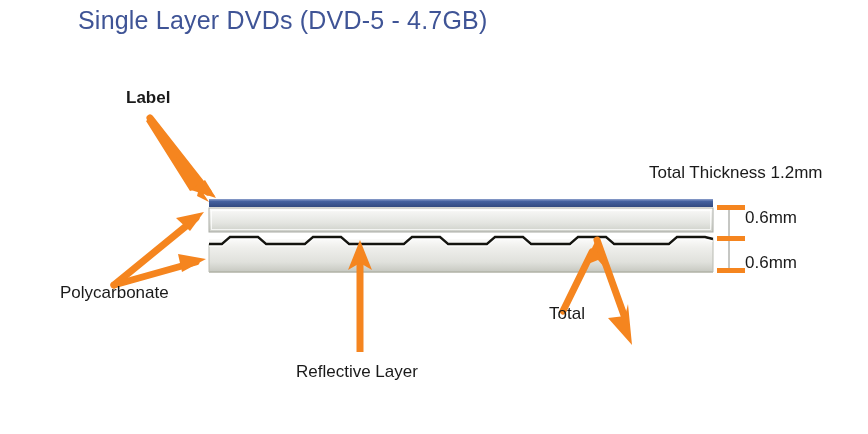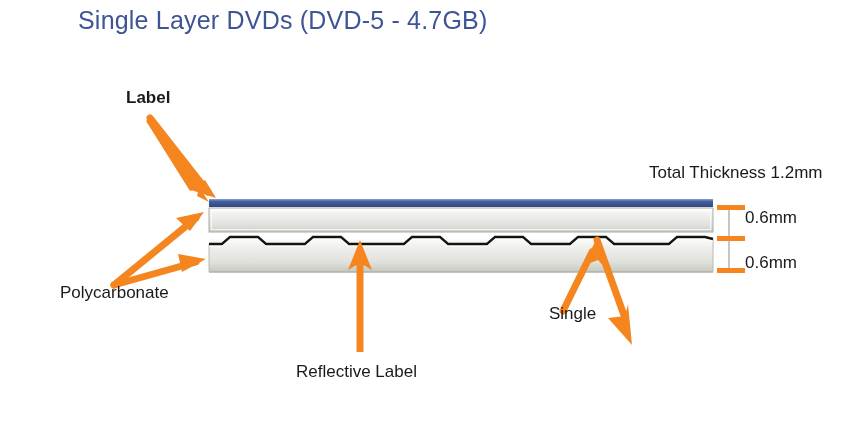--- a/index.html
+++ b/index.html
@@ -152,23 +152,23 @@
       <polygon points="632,345 608,318 625,316 628,304" fill="#F5851F"></polygon>
     </g>
   </svg>
 
   <div class="txt" id="title-text">Single Layer DVDs (DVD-5 - 4.7GB)</div>
 
   <div class="txt anno" id="label-label">Label</div>
 
   <div class="txt anno" id="polycarb-label">Polycarbonate</div>
 
-  <div class="txt anno" id="reflective-label">Reflective Label</div>
+  <div class="txt anno" id="reflective-label">Reflective Layer</div>
 
-  <div class="txt anno" id="laser-label">Single</div>
+  <div class="txt anno" id="laser-label">Total</div>
 
   <div class="txt meas" id="total-thickness-label">Total Thickness 1.2mm</div>
 
   <div class="txt meas" id="thickness-top-label">0.6mm</div>
 
   <div class="txt meas" id="thickness-bottom-label">0.6mm</div>
 
 </div>
 
 </body></html>

